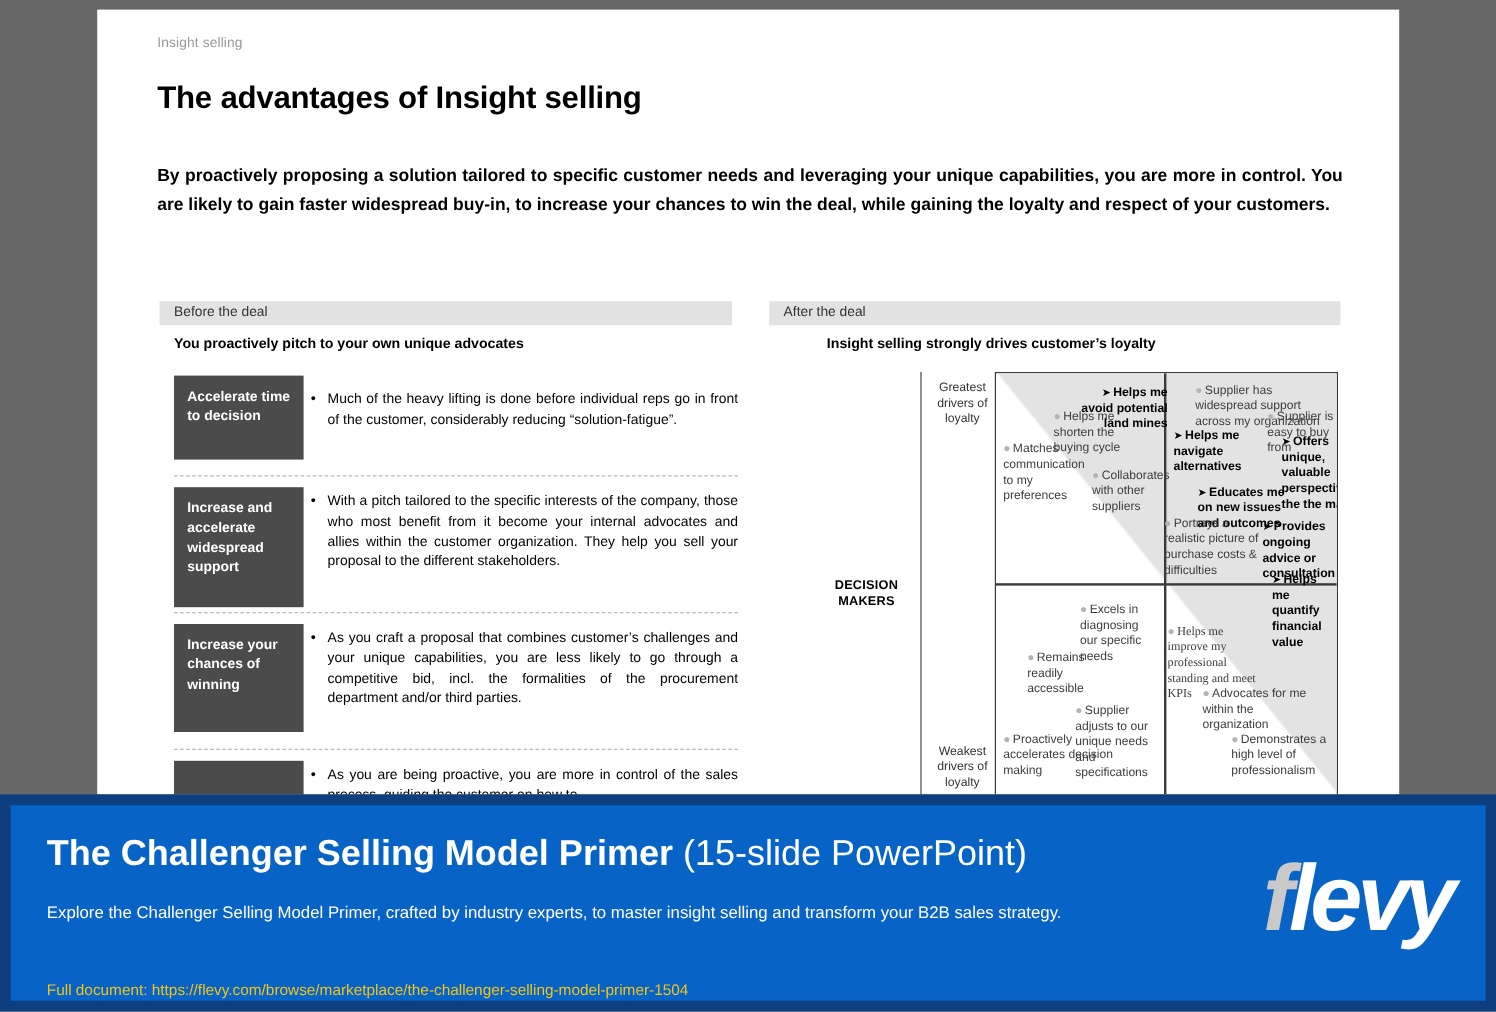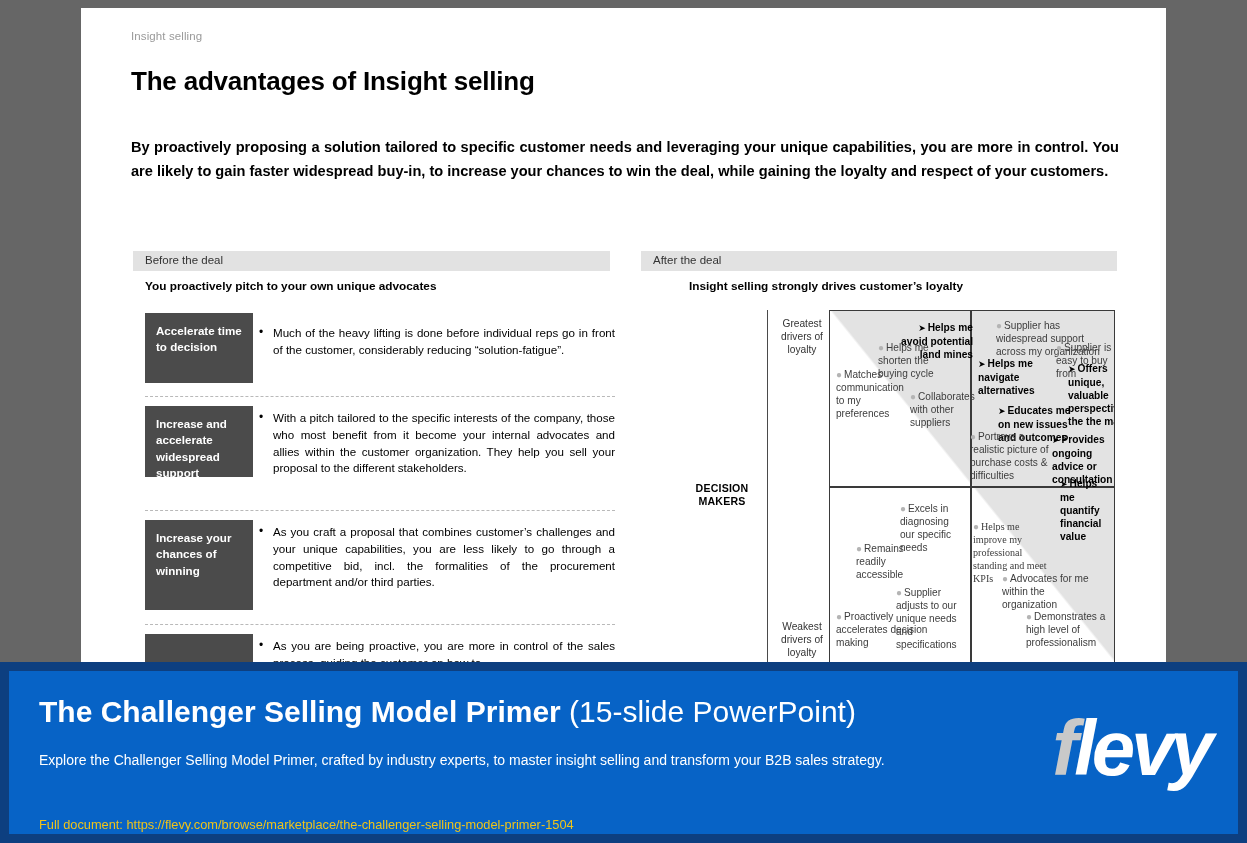--- a/index.html
+++ b/index.html
@@ -171,21 +171,21 @@
         <span class="chip-inner">Accelerate time to decision</span>
       </div>
       <div class="bullet" style="top:12px">
         <span class="dot">•</span>
         <span>Much of the heavy lifting is done before individual reps go in front of the customer, considerably reducing “solution-fatigue”.</span>
       </div>
     </div>
     <div class="divider" style="top:388px"></div>
 
     <div class="row" style="top:398px">
-      <div class="chip" style="height:71px">
+      <div class="chip" style="height:100px">
         <span class="chip-inner">Increase and accelerate widespread support</span>
       </div>
       <div class="bullet" style="top:4px">
         <span class="dot">•</span>
         <span>With a pitch tailored to the specific interests of the company, those who most benefit from it become your internal advocates and allies within the customer organization. They help you sell your proposal to the different stakeholders.</span>
       </div>
     </div>
     <div class="divider" style="top:502px"></div>
 
     <div class="row" style="top:512px">

